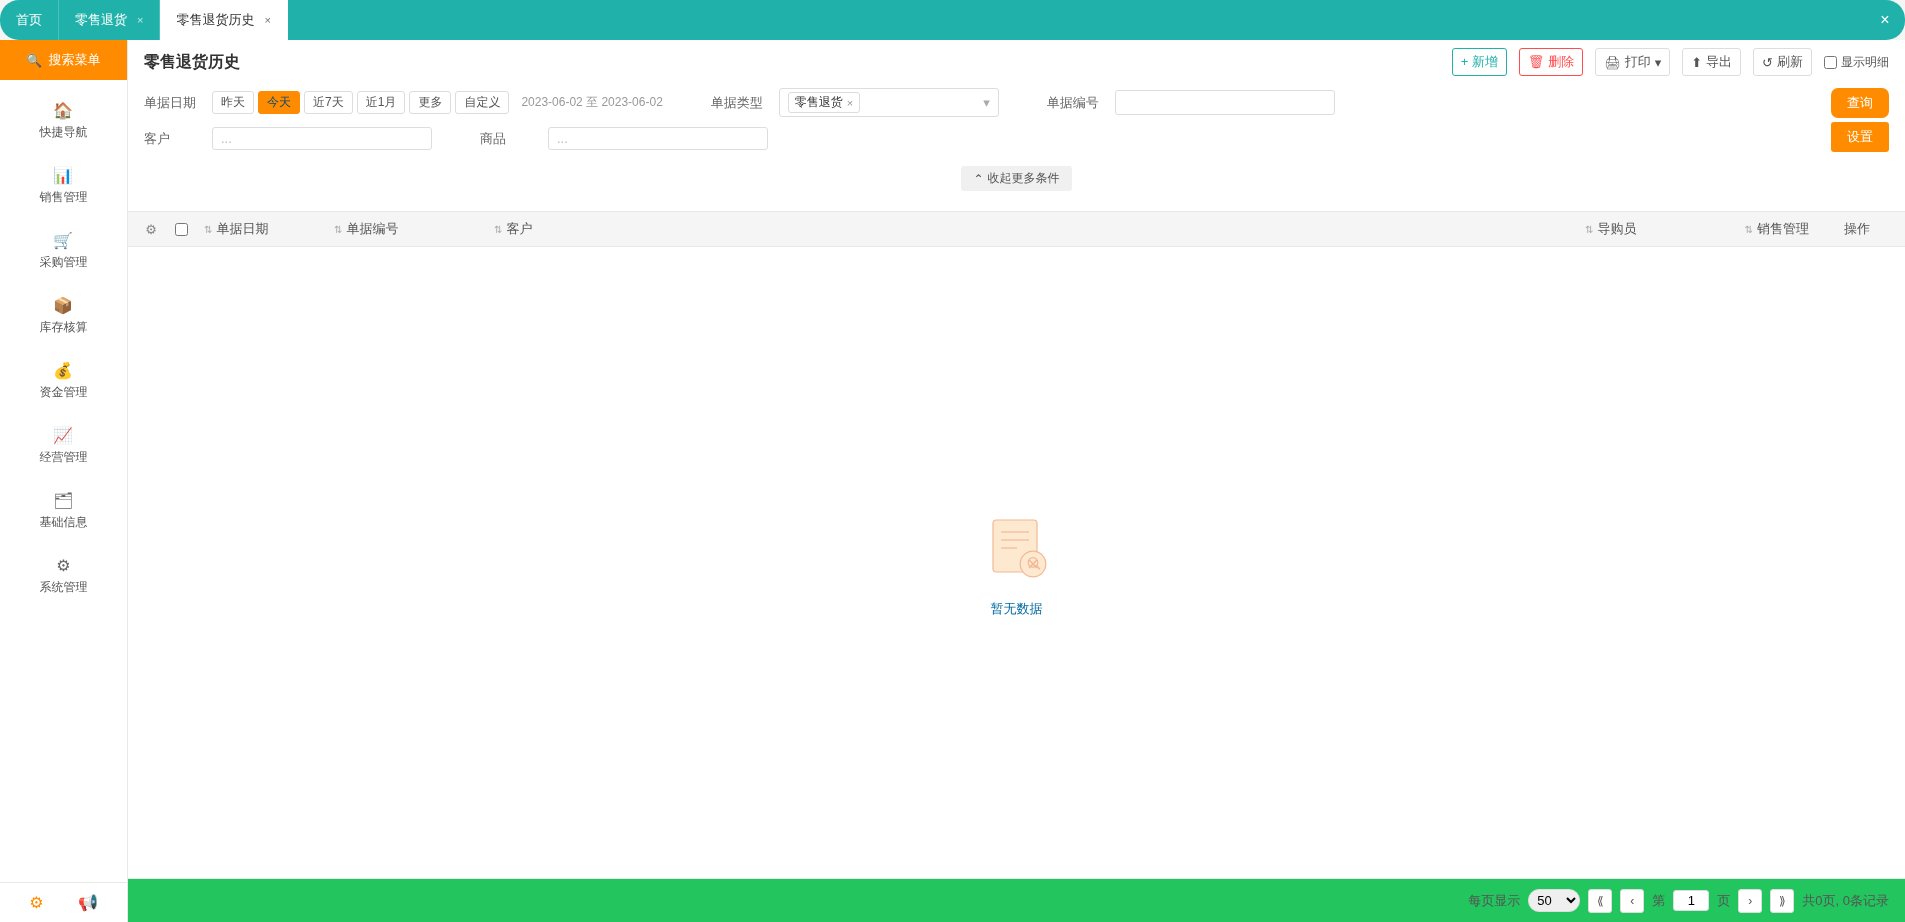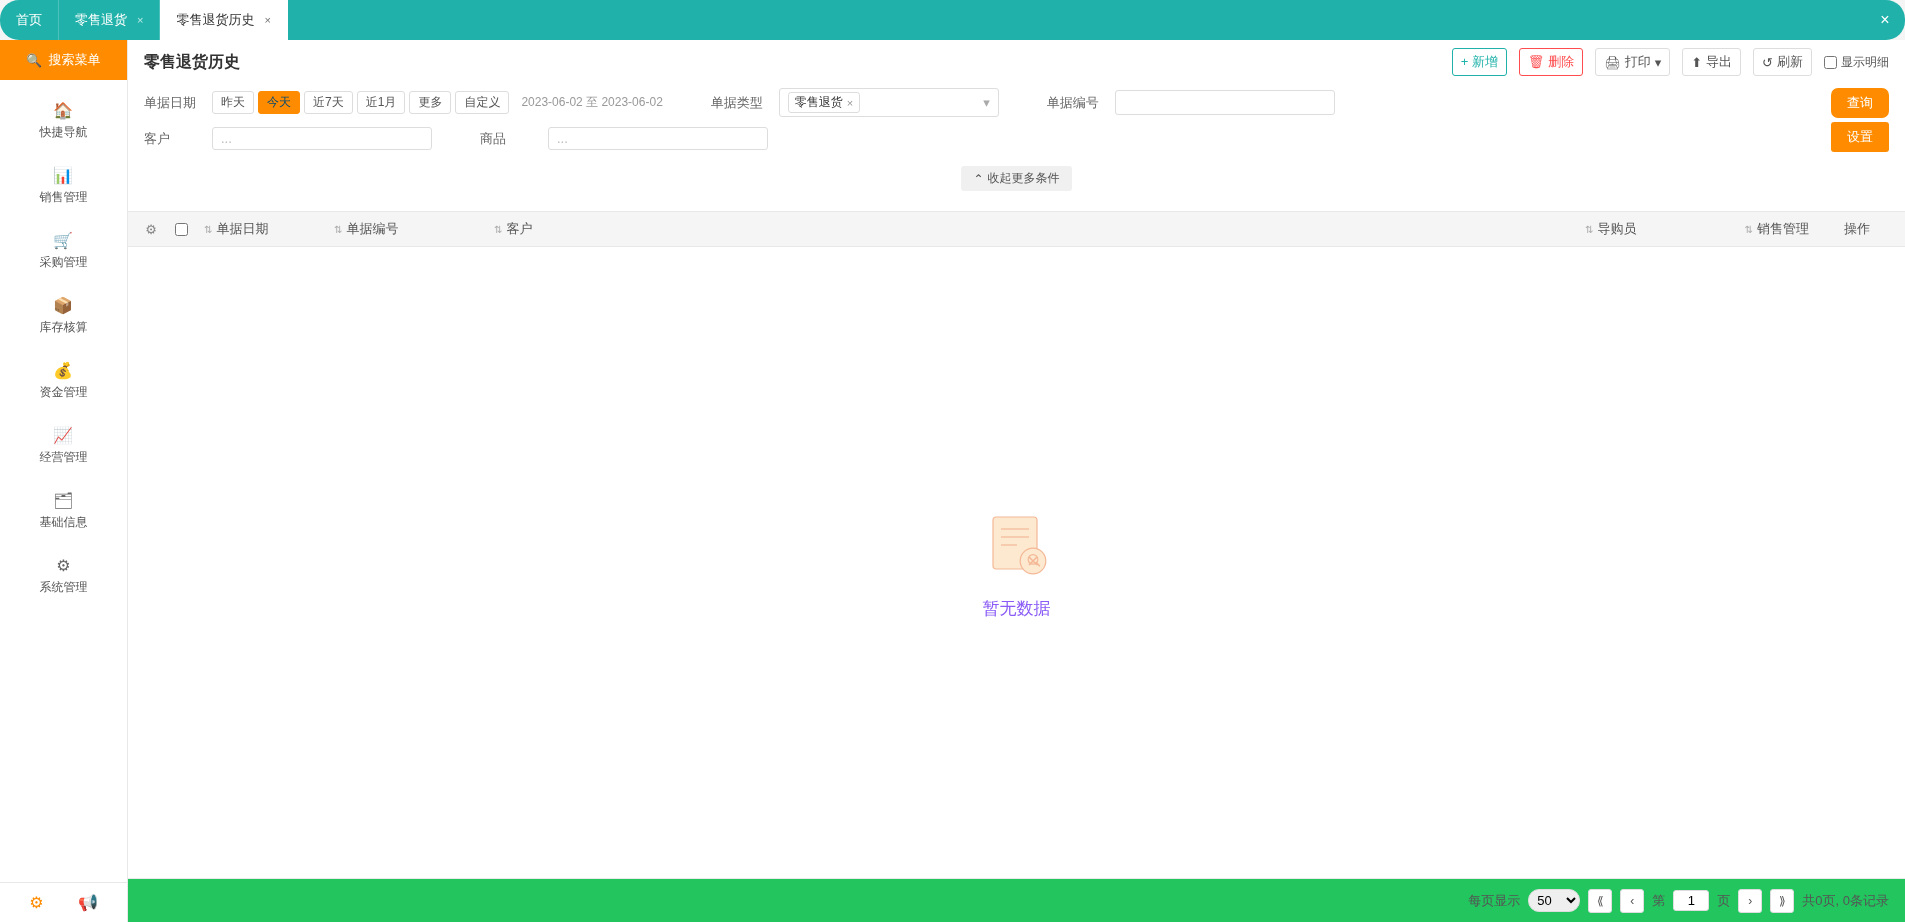--- a/index.html
+++ b/index.html
@@ -327,22 +327,22 @@
       flex-direction: column;
       align-items: center;
       justify-content: center;
       gap: 12px;
     }
     .empty-icon {
       width: 80px;
       height: 80px;
     }
     .empty-text {
-      font-size: 17px;
-      color: #8b5cf6;
+      font-size: 13px;
+      color: #0369a1;
     }
 
     
     .pagination {
       height: 44px;
       background: #22c55e;
       border-top: 1px solid #e8e8e8;
       display: flex;
       align-items: center;
       justify-content: flex-end;

